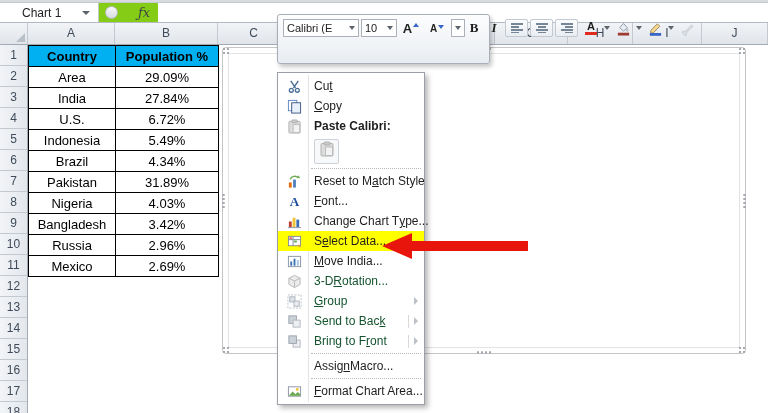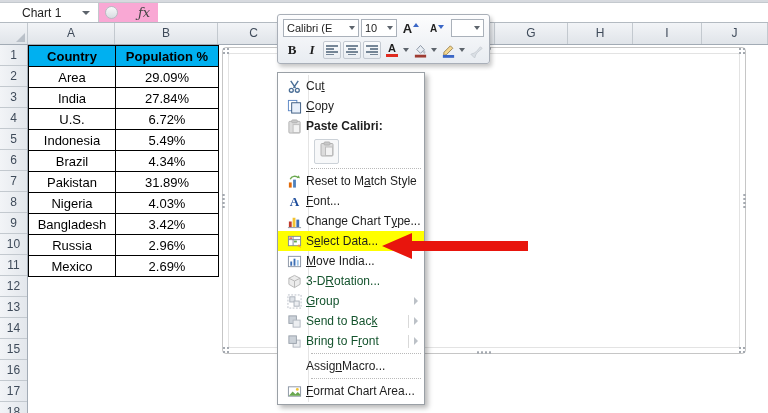--- a/index.html
+++ b/index.html
@@ -7,21 +7,21 @@
     --header-bg:#00B0F0;
     --arrow:#E8150D;
     --hdr-text:#3f4b5a;
   }
   *{box-sizing:border-box}
   body{margin:0;background:#888;font-family:"Liberation Sans",sans-serif}
   .stage{position:relative;width:768px;height:413px;background:#fff;overflow:hidden}
 
   
   .ribbon-edge{position:absolute;left:0;top:0;width:768px;height:3px;background:#d7dadf;border-bottom:1px solid #c4c9ce}
-  .topbar{position:absolute;left:0;top:3px;width:768px;height:20px;background:#f9a8d4;border-bottom:1px solid #b3bac1}
+  .topbar{position:absolute;left:0;top:3px;width:768px;height:20px;background:#84cc16;border-bottom:1px solid #b3bac1}
   .namebox{position:absolute;left:0;top:0;width:99px;height:19px;border-right:1px solid #c3c8cd;display:flex;align-items:center;background:#fff;cursor:default}
   .namebox-label{padding-left:22px;font-size:12px;color:#222}
   .nb-caret{position:absolute;right:8px;top:8px;width:0;height:0;border-left:4px solid transparent;border-right:4px solid transparent;border-top:4px solid #5d646c}
   .fb-circle{position:absolute;left:105px;top:3px;width:13px;height:13px;border-radius:50%;background:linear-gradient(#f8f9fa,#d8dce1);border:1px solid #b7bcc2}
   .fx{position:absolute;left:133px;top:0;width:22px;height:19px;font-family:"DejaVu Serif",serif;font-style:italic;font-size:13px;color:#444;text-align:center;line-height:19px}
   .fbar-input{position:absolute;left:158px;top:0;right:0;height:19px;background:#fff;font-size:12px;line-height:19px;padding-left:4px;color:#222}
 
   
   .colhdr{position:absolute;left:0;top:23px;width:768px;height:22px;display:flex;background:linear-gradient(#f2f4f7,#e0e4e9);border-bottom:1px solid #a2abb5}
   .corner{width:28px;min-width:28px;height:100%;border-right:1px solid #c3c9cf;position:relative}
@@ -38,41 +38,41 @@
   .col-pop{width:103px}
 
   
   .chart{position:absolute;left:222px;top:47px;width:524px;height:307px;background:#fff;border:1px solid #c6c6c6;border-radius:4px;z-index:2}
   .chart-inner{position:absolute;inset:5px;border:1px solid #e3e3e3;border-radius:2px;background:#fff}
   .dots-h{position:absolute;width:16px;height:3px;background-image:radial-gradient(circle,#a4a9b0 1px,transparent 1.4px);background-size:4px 3px}
   .dots-v{position:absolute;width:3px;height:16px;background-image:radial-gradient(circle,#a4a9b0 1px,transparent 1.4px);background-size:3px 4px}
   .dots-c{position:absolute;width:8px;height:8px;background-image:radial-gradient(circle,#a4a9b0 1px,transparent 1.4px);background-size:4px 4px}
 
   
-  .mtb{position:absolute;left:277px;top:14px;width:213px;height:50px;background:linear-gradient(#fdfdfe,#e8ecf1);border:1px solid #a9afb8;border-radius:3px;box-shadow:2px 3px 4px rgba(0,0,0,.22);z-index:7;padding:3px 5px;display:flex;flex-direction:column;justify-content:space-between}
+  .mtb{position:absolute;left:277px;top:14px;width:213px;height:50px;background:linear-gradient(#fdfdfe,#e8ecf1);border:1px solid #a9afb8;border-radius:3px;box-shadow:2px 3px 4px rgba(0,0,0,.22);z-index:7;padding:3px 5px;display:flex;flex-direction:row;justify-content:space-between}
   .mtb-row{display:flex;align-items:center;height:20px;gap:2px}
   .mtb-select{height:18px;background:#fff;border:1px solid #aab1ba;display:flex;align-items:center;font-size:11px;padding:0 3px;color:#222;cursor:default}
   .sel-caret{margin-left:auto;width:0;height:0;border-left:3px solid transparent;border-right:3px solid transparent;border-top:4px solid #5d646c}
   .mtb-btn{height:18px;min-width:18px;display:flex;align-items:center;justify-content:center;font-size:13px;color:#1e1e1e;cursor:default}
   .boxed{border:1px solid #c3c9d1;background:linear-gradient(#fbfcfd,#e9edf2);border-radius:2px;width:23px}
   .bold-b{font-weight:bold;font-family:"Liberation Serif",serif}
   .ital-i{font-style:italic;font-family:"Liberation Serif",serif;font-weight:bold}
   .fc{display:flex;flex-direction:column;align-items:center;line-height:10px}
   .fc-a{font-size:11px;font-weight:bold}
   .fc-bar{width:12px;height:3px;margin-top:1px}
   .grow-wrap{display:flex;align-items:flex-start;gap:1px;font-weight:bold}
   .caret-up{width:0;height:0;border-left:3px solid transparent;border-right:3px solid transparent;border-bottom:4px solid #3a66c6;margin-top:2px}
   .caret-dn{width:0;height:0;border-left:3px solid transparent;border-right:3px solid transparent;border-top:4px solid #3a66c6;margin-top:2px}
 
   
   .ctx{position:absolute;left:277px;top:72px;width:148px;background:#fff;border:1px solid #9aa0a6;box-shadow:3px 3px 5px rgba(0,0,0,.28);padding:3px 0;z-index:7}
   .ctx::before{content:"";position:absolute;left:30px;top:2px;bottom:2px;width:1px;background:#e4e4e4}
   .ctx-item{position:relative;display:flex;align-items:center;height:20px;padding:0 6px 0 4px;font-size:12px;color:#1e1e1e;white-space:nowrap;cursor:default}
   .ctx-icon{width:24px;min-width:24px;display:flex;justify-content:center;align-items:center}
-  .ctx-label{margin-left:0;display:flex}
+  .ctx-label{margin-left:8px;display:flex}
   .ctx-label u{text-decoration:underline}
   .ctx-item.bold .ctx-label{font-weight:bold}
   .ctx-item.disabled{color:#14532d}
   .ctx-item.hl{background:var(--hl)}
   .ctx-sep{height:5px;margin-left:33px;margin-right:3px;display:flex;align-items:center}
   .ctx-sep::before{content:"";width:100%;border-top:1px dotted #b9b9b9}
   .ctx-paste-row{height:30px;display:flex;align-items:center;padding-left:36px}
   .paste-btn{width:25px;height:25px;border:1px solid #ccd2d8;border-radius:2px;background:#f7f8f9;display:flex;align-items:center;justify-content:center}
   .ctx-right{margin-left:auto;display:flex;align-items:center;gap:5px}
   .ctx-arrow{width:0;height:0;border-top:4px solid transparent;border-bottom:4px solid transparent;border-left:4px solid #6f7680}

